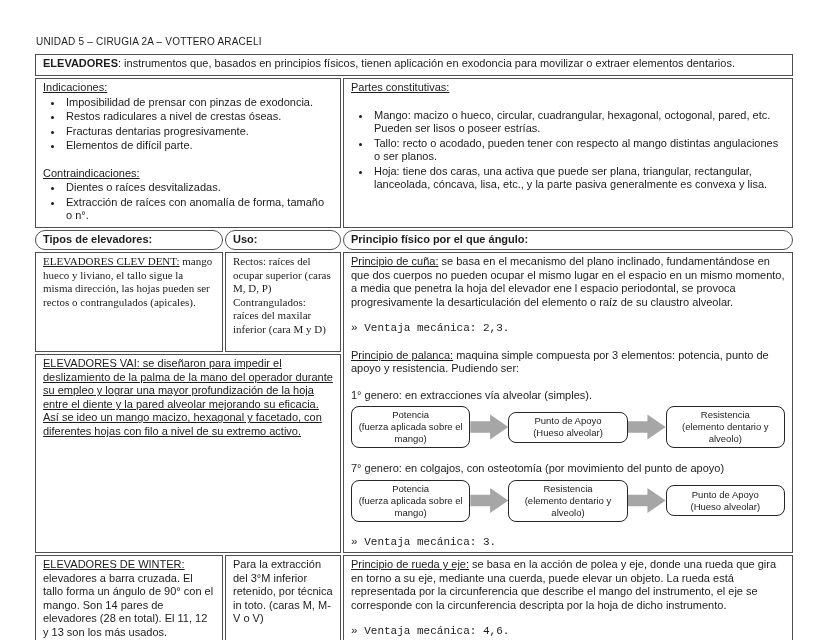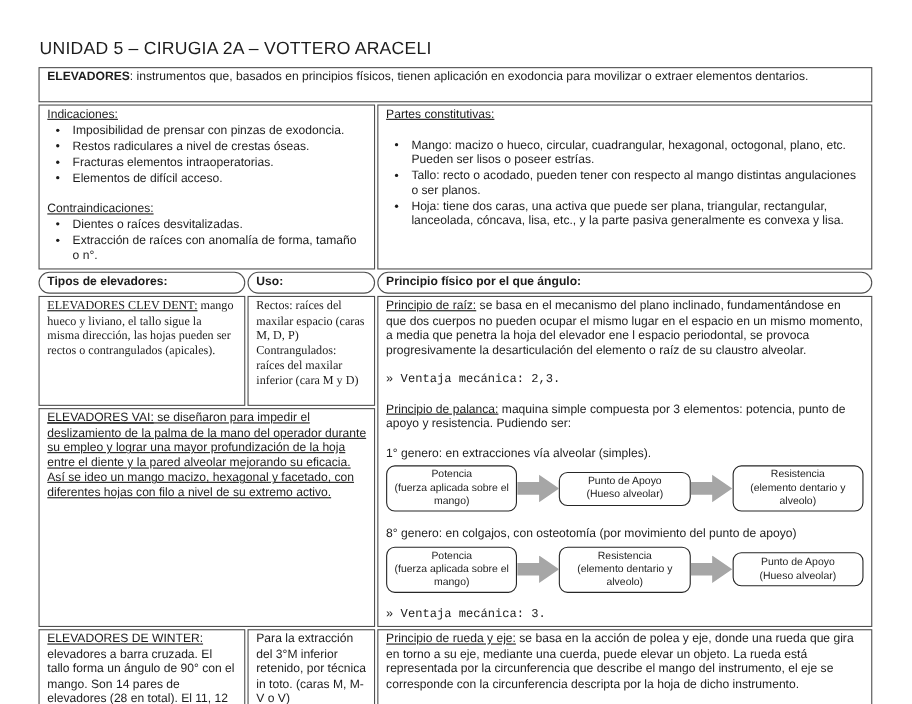--- a/index.html
+++ b/index.html
@@ -6,42 +6,42 @@
   * { box-sizing: border-box; }
   html, body { margin: 0; padding: 0; background: #ffffff; }
   body {
     width: 829px; height: 640px;
     font-family: "Liberation Sans", sans-serif;
     color: #1c1c1c;
     overflow: hidden;
   }
   .page { padding: 36px 32px 0 35px; }
   .doc-title {
-    font-size: 16px;
+    font-size: 10px;
     font-weight: normal;
     letter-spacing: .2px;
     margin: 0 0 5px 1px;
   }
   table.doc {
     width: 762px;
     border-collapse: separate;
     border-spacing: 2px;
     table-layout: fixed;
     margin-left: -2px;
   }
   table.doc td {
     border: 1px solid #4f4f4f;
     vertical-align: top;
     padding: 2px 7px 3px 7px;
     font-size: 11px;
     line-height: 13.5px;
   }
   .u { text-decoration: underline; margin-top: 10px; }
   .b { font-weight: bold; }
-  td.def-cell { height: 32px; padding-top: 4px; font-size: 11.5px; }
+  td.def-cell { height: 22px; padding-top: 4px; font-size: 11.5px; }
   td.info-cell { height: 109px; }
   td.hdr-cell { height: 18px; font-weight: bold; font-size: 11.5px; padding-top: 3px; border-radius: 10px; }
   td.r1-cell { height: 54px; font-family: Liberation Serif, serif; }
   td.vai-cell { height: 174px; text-decoration: underline; }
   td.winter-cell { height: 62px; }
 
   ul.blist { margin: 1px 0 0 0; padding-left: 21px; }
   ul.blist li { margin: 0 0 1px 0; padding-left: 2px; }
   .sp12 { height: 13px; }
   .sp10 { height: 11px; }
@@ -96,57 +96,57 @@
         <span class="b">ELEVADORES</span><span>: instrumentos que, basados en principios físicos, tienen aplicación en exodoncia para movilizar o extraer elementos dentarios.</span>
       </td>
     </tr>
 
     <tr>
       <td colspan="2" class="info-cell">
         <span class="u">Indicaciones:</span>
         <ul class="blist">
           <li>Imposibilidad de prensar con pinzas de exodoncia.</li>
           <li>Restos radiculares a nivel de crestas óseas.</li>
-          <li>Fracturas elementos intraoperatorias.</li>
-          <li>Elementos de difícil acceso.</li>
+          <li>Fracturas dentarias progresivamente.</li>
+          <li>Elementos de difícil parte.</li>
         </ul>
         <div class="sp12"></div>
         <span class="u">Contraindicaciones:</span>
         <ul class="blist">
           <li>Dientes o raíces desvitalizadas.</li>
           <li>Extracción de raíces con anomalía de forma, tamaño o n°.</li>
         </ul>
       </td>
       <td class="info-cell">
         <span class="u">Partes constitutivas:</span>
         <div class="sp12"></div>
         <ul class="blist">
-          <li>Mango: macizo o hueco, circular, cuadrangular, hexagonal, octogonal, plano, etc. Pueden ser lisos o poseer estrías.</li>
+          <li>Mango: macizo o hueco, circular, cuadrangular, hexagonal, octogonal, pared, etc. Pueden ser lisos o poseer estrías.</li>
           <li>Tallo: recto o acodado, pueden tener con respecto al mango distintas angulaciones o ser planos.</li>
           <li>Hoja: tiene dos caras, una activa que puede ser plana, triangular, rectangular, lanceolada, cóncava, lisa, etc., y la parte pasiva generalmente es convexa y lisa.</li>
         </ul>
       </td>
     </tr>
 
     <tr>
       <td class="hdr-cell">Tipos de elevadores:</td>
       <td class="hdr-cell">Uso:</td>
       <td class="hdr-cell">Principio físico por el que ángulo:</td>
     </tr>
 
     <tr>
       <td class="r1-cell">
         <span class="u">ELEVADORES CLEV DENT:</span><span> mango hueco y liviano, el tallo sigue la misma dirección, las hojas pueden ser rectos o contrangulados (apicales).</span>
       </td>
       <td class="r1-cell">
-        <div>Rectos: raíces del maxilar espacio (caras M, D, P)</div>
+        <div>Rectos: raíces del ocupar superior (caras M, D, P)</div>
         <div>Contrangulados: raíces del maxilar inferior (cara M y D)</div>
       </td>
       <td rowspan="2" class="prin">
-        <p><span class="u">Principio de raíz:</span><span> se basa en el mecanismo del plano inclinado, fundamentándose en que dos cuerpos no pueden ocupar el mismo lugar en el espacio en un mismo momento, a media que penetra la hoja del elevador ene l espacio periodontal, se provoca progresivamente la desarticulación del elemento o raíz de su claustro alveolar.</span></p>
+        <p><span class="u">Principio de cuña:</span><span> se basa en el mecanismo del plano inclinado, fundamentándose en que dos cuerpos no pueden ocupar el mismo lugar en el espacio en un mismo momento, a media que penetra la hoja del elevador ene l espacio periodontal, se provoca progresivamente la desarticulación del elemento o raíz de su claustro alveolar.</span></p>
         <div class="sp12"></div>
         <p class="adv">» Ventaja mecánica: 2,3.</p>
         <div class="sp12"></div>
         <p><span class="u">Principio de palanca:</span><span> maquina simple compuesta por 3 elementos: potencia, punto de apoyo y resistencia. Pudiendo ser:</span></p>
         <div class="sp12"></div>
         <p>1° genero: en extracciones vía alveolar (simples).</p>
         <div class="flow">
           <div class="fbox">
             <div class="ft">Potencia</div>
             <div class="fs">(fuerza aplicada sobre el mango)</div>
@@ -156,21 +156,21 @@
             <div class="ft">Punto de Apoyo</div>
             <div class="fs">(Hueso alveolar)</div>
           </div>
           <div class="arrow"></div>
           <div class="fbox">
             <div class="ft">Resistencia</div>
             <div class="fs">(elemento dentario y alveolo)</div>
           </div>
         </div>
         <div class="sp10"></div>
-        <p>8° genero: en colgajos, con osteotomía (por movimiento del punto de apoyo)</p>
+        <p>7° genero: en colgajos, con osteotomía (por movimiento del punto de apoyo)</p>
         <div class="flow">
           <div class="fbox">
             <div class="ft">Potencia</div>
             <div class="fs">(fuerza aplicada sobre el mango)</div>
           </div>
           <div class="arrow"></div>
           <div class="fbox">
             <div class="ft">Resistencia</div>
             <div class="fs">(elemento dentario y alveolo)</div>
           </div>

